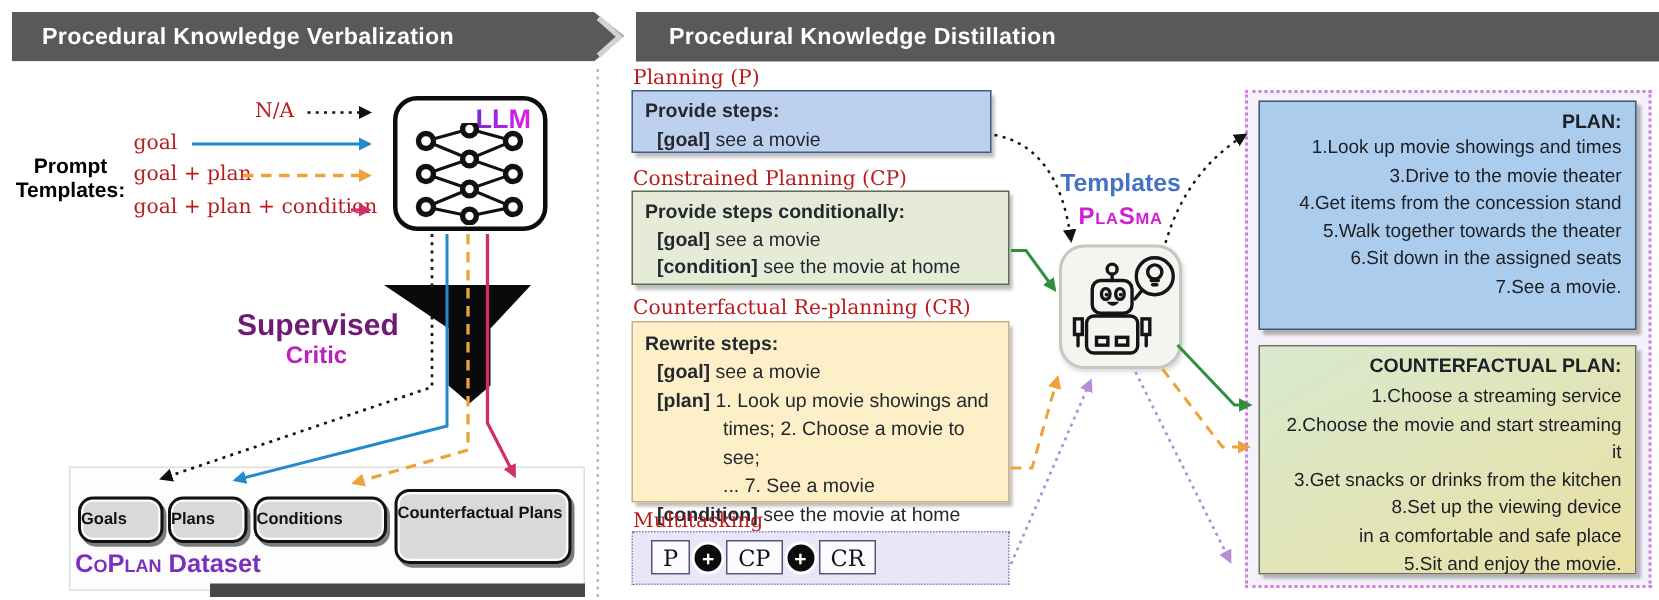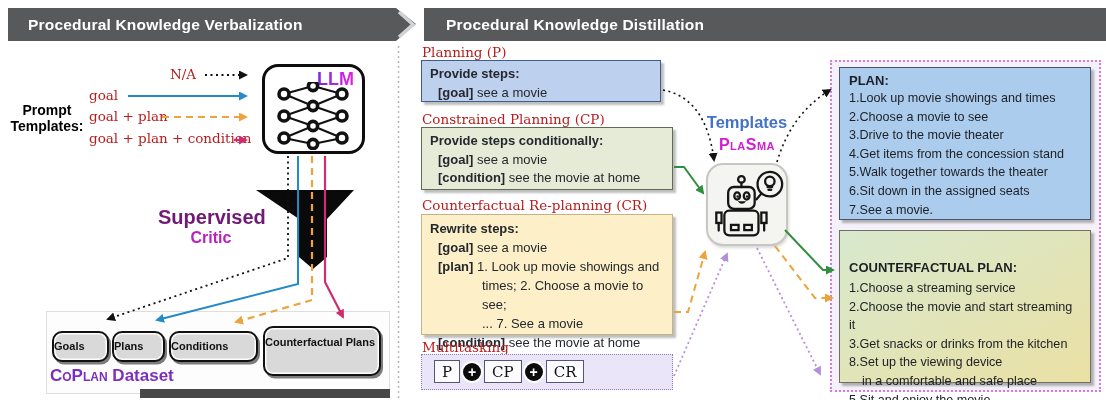--- a/index.html
+++ b/index.html
@@ -9,21 +9,21 @@
   .banner{background:#58595b;color:#fff;font-weight:bold;font-size:15.5px;letter-spacing:.2px;
           line-height:33px;height:33px;}
   .slabel{font-family:"DejaVu Serif",serif;font-size:13.5px;color:#b91c1c;}
   .taskbox{font-size:13px;color:#24282e;padding:4px 8px;line-height:18.5px;
            box-shadow:2.5px 3px 2px rgba(110,110,110,.45);box-sizing:border-box;}
   .taskbox .title{font-weight:bold;}
   .tag{font-weight:bold;}
   .indent{padding-left:8px;}
   .cr-cont{padding-left:52px;}
   .planbox{box-sizing:border-box;padding:4px 9px;font-size:12.6px;color:#1c1f24;
-           box-shadow:3px 3px 2px rgba(110,110,110,.5);}
+           box-shadow:3px 3px 2px rgba(110,110,110,.5);text-align:right;}
   .planbox .ptitle{font-weight:bold;font-size:13px;line-height:17px;}
   .pitem{line-height:18.6px;}
   .pcont{padding-left:13px;}
   .dbox{background:#d9d9d9;border:2px solid #111;border-radius:10px;font-weight:bold;
         font-size:11px;color:#111;text-align:left;box-sizing:border-box;
         box-shadow:2px 2.5px 0 #7c7c7c, inset 0 0 0 1.5px #fdfdfd;}
   .chip{display:inline-block;background:#fcfbff;border:1px solid #55557a;
         font-family:"DejaVu Serif",serif;font-size:15px;line-height:22px;height:23px;
         padding:0 7px;color:#111;vertical-align:middle;box-sizing:border-box;}
   .plus{display:inline-flex;width:18px;height:18px;border-radius:50%;background:#0c0c0c;
@@ -160,30 +160,29 @@
         <path d="M26,34 q4.5,5.5 9,0 z"></path>
       </g>
     </svg>
   </div>
 
   <div class="abs layer2" style="left:830px;top:60px;width:271px;height:332px;background:#f5f1fb;border:2px dotted #d07fd8;box-sizing:border-box;"></div>
 
   <div class="abs planbox layer3" style="left:839px;top:67px;width:252px;height:153px;background:#accced;border:1.5px solid #47556e;">
     <div class="ptitle">PLAN:</div>
     <div class="pitem">1.Look up movie showings and times</div>
-    <div class="pitem">2.Choose a movie to see</div>
     <div class="pitem">3.Drive to the movie theater</div>
     <div class="pitem">4.Get items from the concession stand</div>
     <div class="pitem">5.Walk together towards the theater</div>
     <div class="pitem">6.Sit down in the assigned seats</div>
     <div class="pitem">7.See a movie.</div>
   </div>
 
   <div class="abs planbox layer3" style="left:839px;top:230px;width:252px;height:153px;background:linear-gradient(150deg,#d8e9ce 0%,#eae0a4 100%);border:1.5px solid #70705e;">
-    <div class="ptitle" style="margin-bottom:3px;margin-top:24px;">COUNTERFACTUAL PLAN:</div>
+    <div class="ptitle" style="margin-bottom:3px;">COUNTERFACTUAL PLAN:</div>
     <div class="pitem">1.Choose a streaming service</div>
     <div class="pitem">2.Choose the movie and start streaming it</div>
     <div class="pitem">3.Get snacks or drinks from the kitchen</div>
     <div class="pitem">8.Set up the viewing device</div>
     <div class="pitem pcont">in a comfortable and safe place</div>
     <div class="pitem">5.Sit and enjoy the movie.</div>
   </div>
 
   <svg class="overlay" width="1106" height="400" viewBox="0 0 1106 400">
     <defs>

